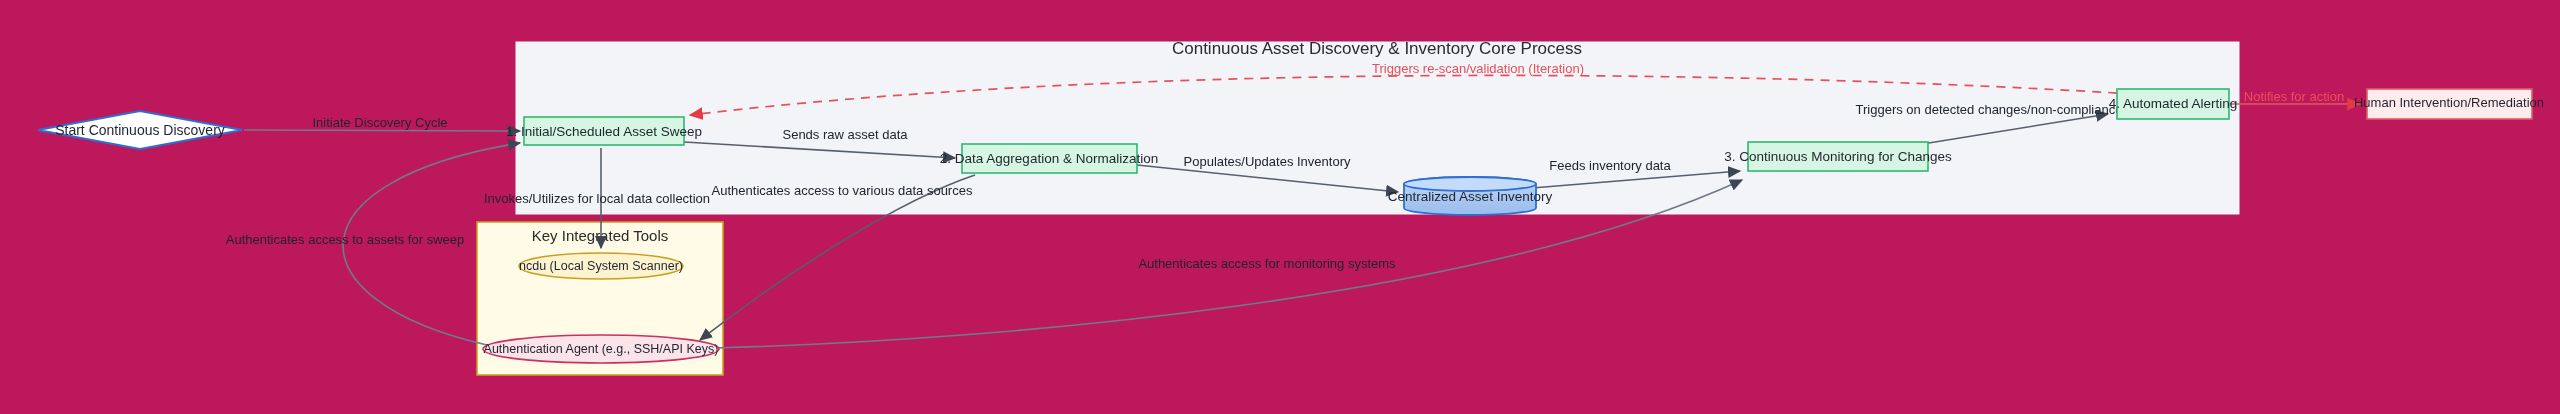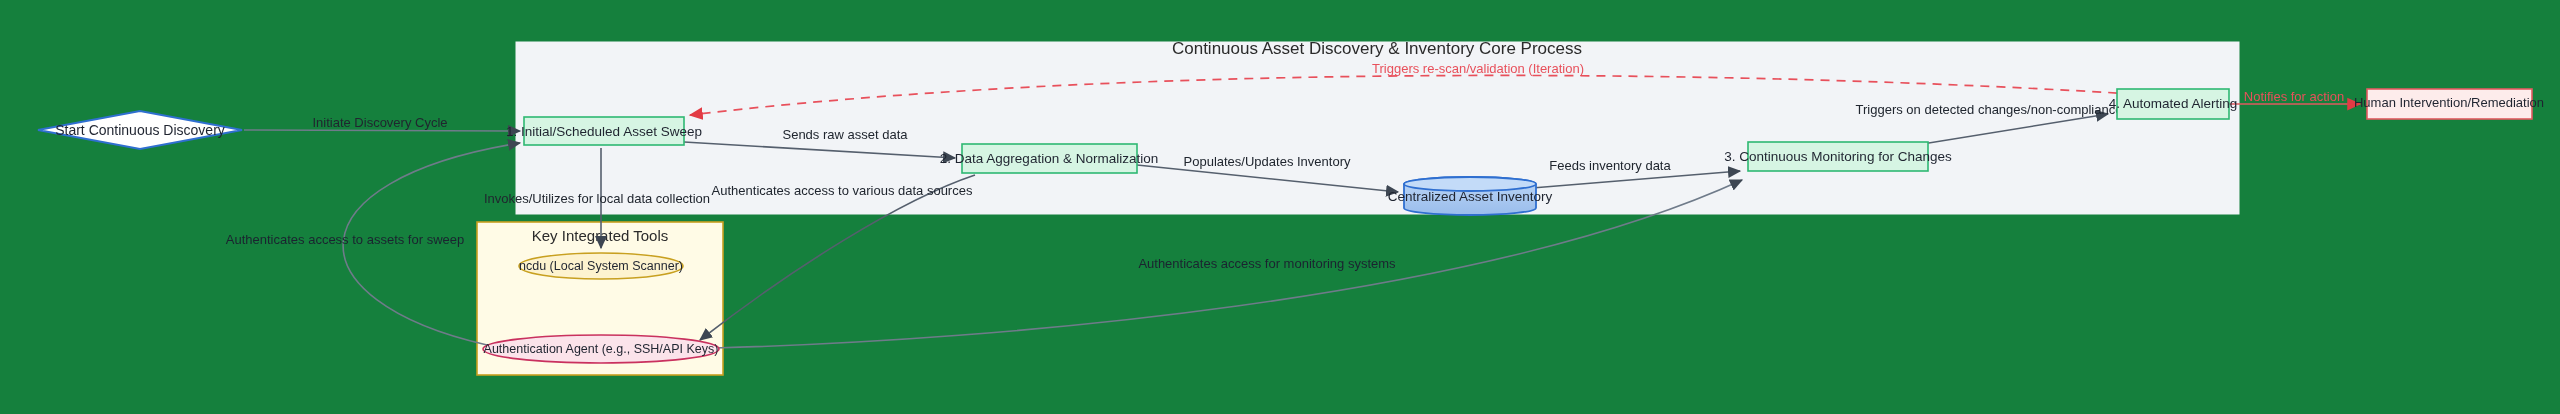--- a/index.html
+++ b/index.html
@@ -8,21 +8,21 @@
     background: #2b3648;
     width: 2560px;
     height: 414px;
     overflow: hidden;
     font-family: "Liberation Sans", sans-serif;
   }
   #stage {
     position: relative;
     width: 2560px;
     height: 414px;
-    background: #15803d;
+    background: #be185d;
   }
   svg#diagram {
     position: absolute;
     left: 0;
     top: 0;
     width: 2560px;
     height: 414px;
   }
   .subgraph-label {
     font-size: 17px;

